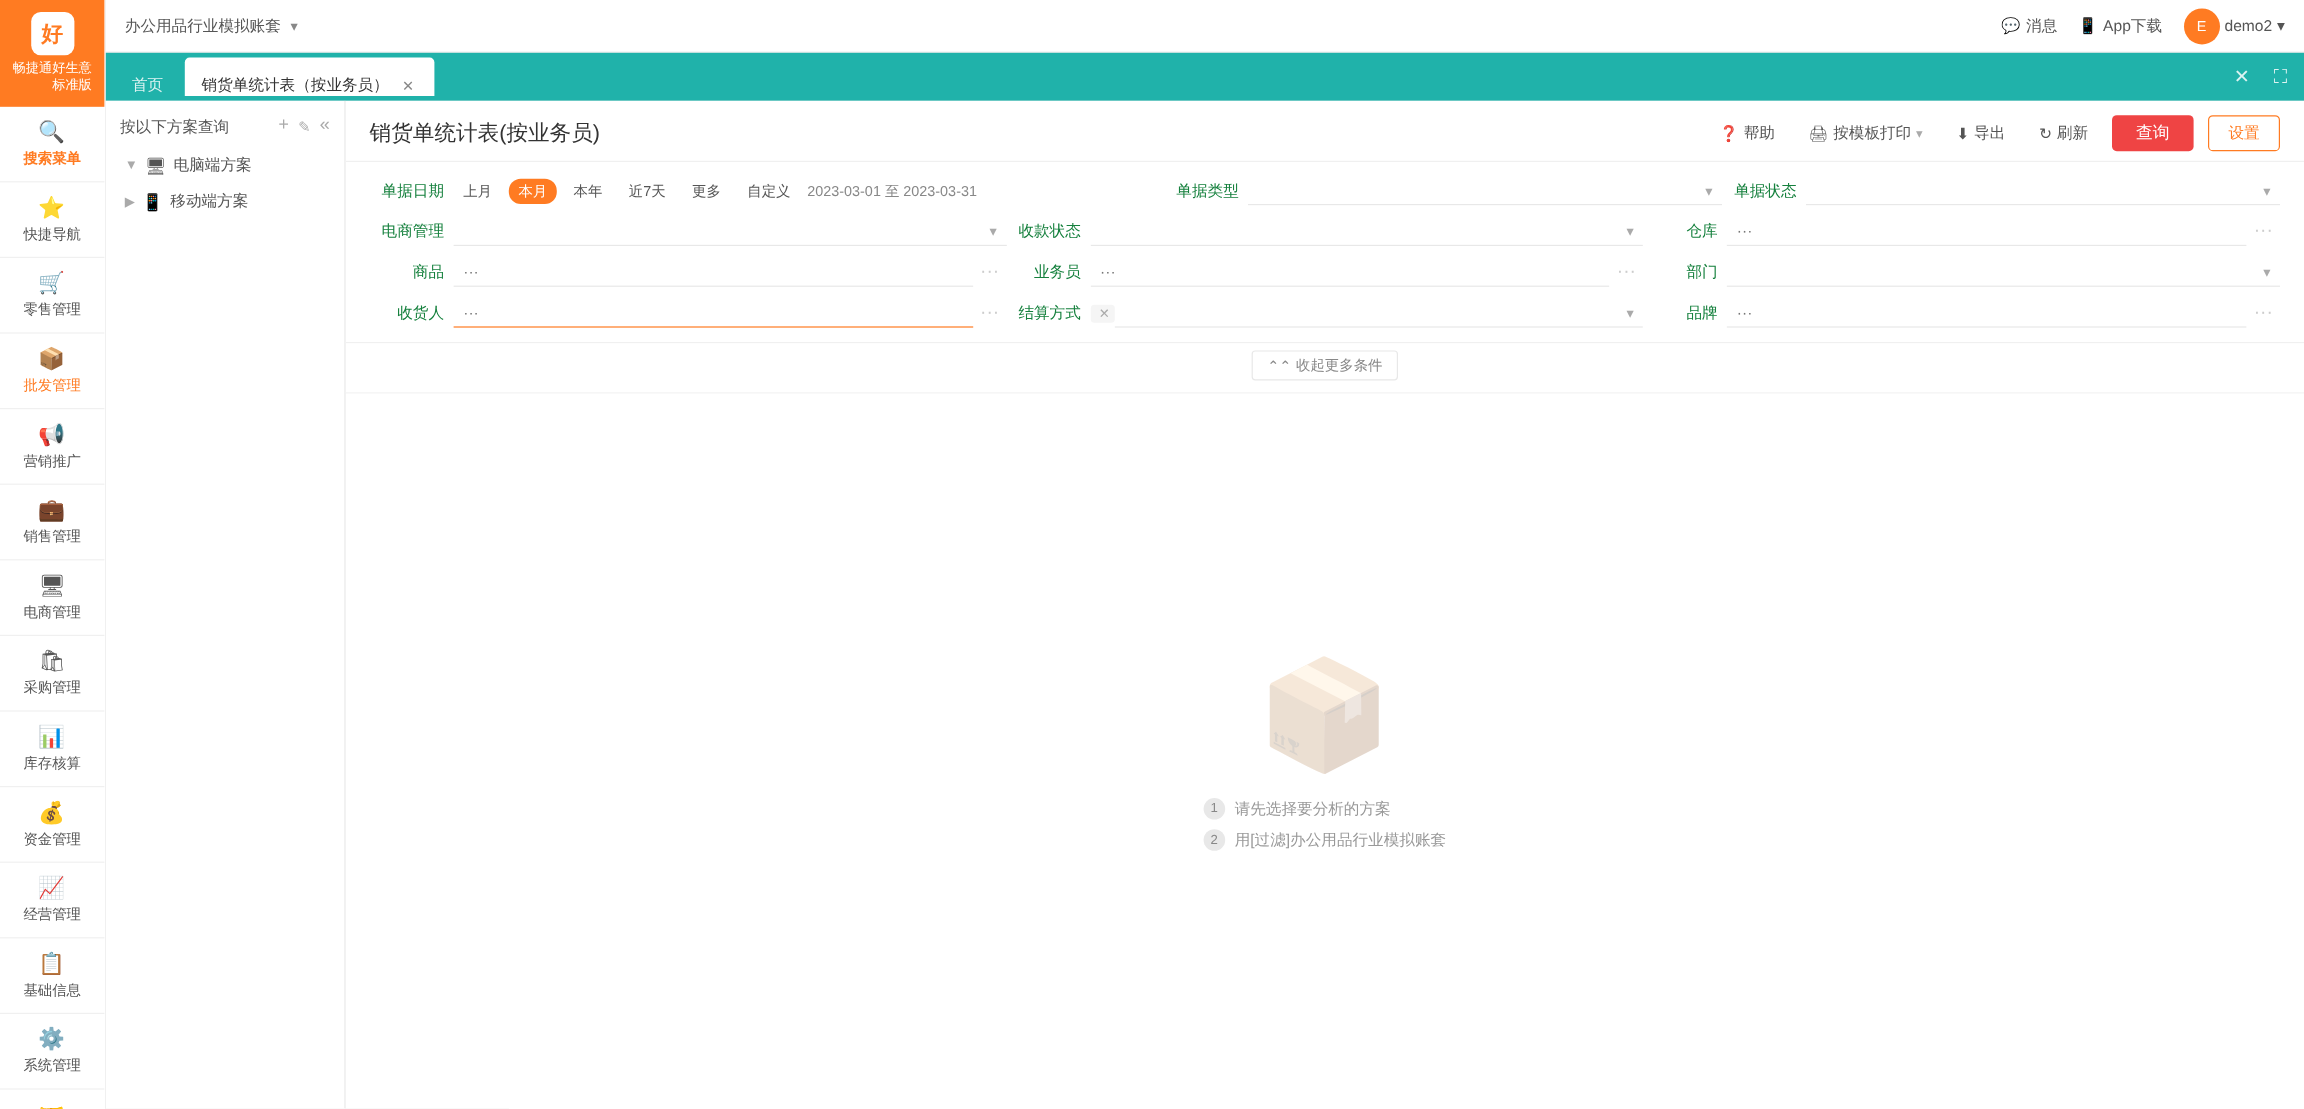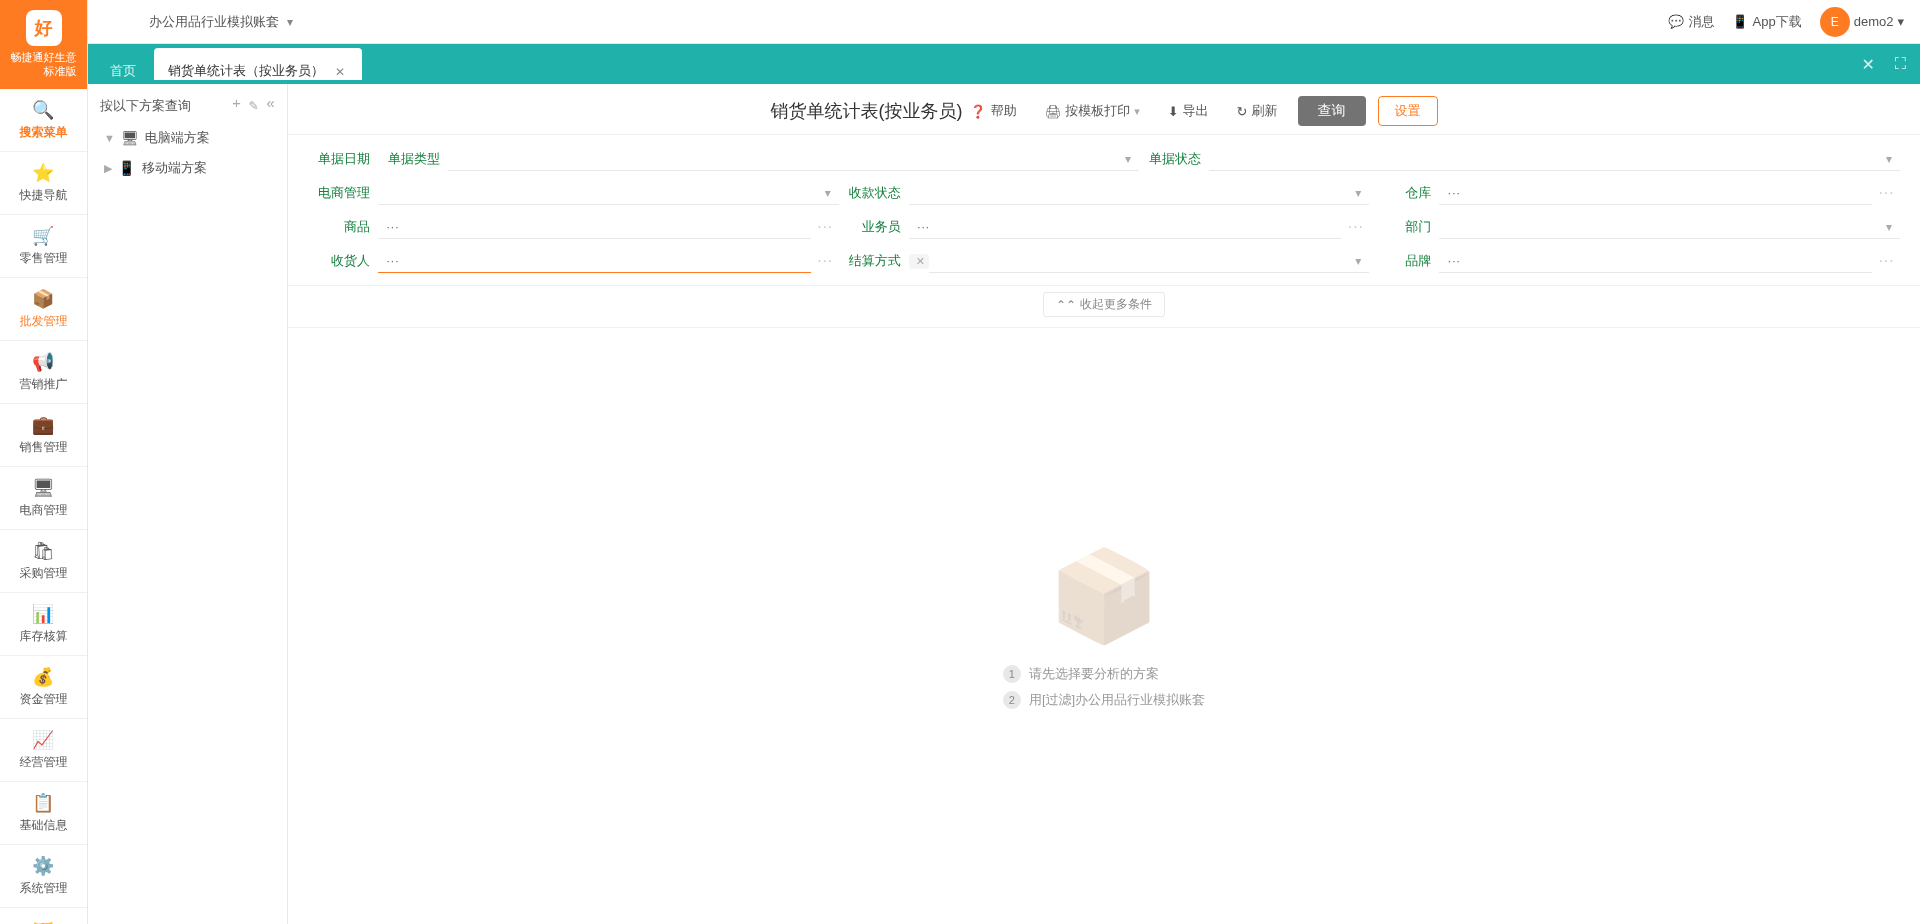--- a/index.html
+++ b/index.html
@@ -68,21 +68,20 @@
       align-items: center;
       justify-content: space-between;
       padding: 0 16px;
       border-bottom: 1px solid #e8e8e8;
       flex-shrink: 0;
     }
     .top-header-left {
       display: flex;
       align-items: center;
       gap: 8px;
-      margin-left: 45px;
     }
     .top-header-title {
       font-size: 13px;
       color: #555;
     }
     .top-header-dropdown {
       font-size: 12px;
       color: #888;
       cursor: pointer;
     }
@@ -223,21 +222,21 @@
       flex-direction: column;
       overflow: hidden;
     }
 
     
     .page-title-bar {
       background: #fff;
       padding: 12px 20px 8px;
       display: flex;
       align-items: center;
-      justify-content: center;
+      justify-content: space-between;
       border-bottom: 1px solid #f0f0f0;
       flex-shrink: 0;
     }
     .page-title {
       font-size: 18px;
       font-weight: 500;
       color: #333;
     }
     .page-actions {
       display: flex;
@@ -248,21 +247,21 @@
       display: flex;
       align-items: center;
       gap: 4px;
       font-size: 13px;
       color: #555;
       cursor: pointer;
       padding: 4px 8px;
       border-radius: 4px;
     }
     .btn-primary {
-      background: #737373;
+      background: #ef4444;
       color: #fff;
       border: none;
       padding: 6px 20px;
       border-radius: 4px;
       font-size: 14px;
       cursor: pointer;
       font-family: 'Microsoft YaHei', Arial, sans-serif;
     }
     .btn-secondary {
       background: #fff;
@@ -609,20 +608,31 @@
             </div>
             <button class="btn-primary">查询</button>
             <button class="btn-secondary">设置</button>
           </div>
         </div>
 
         <div class="filter-area">
 
           <div class="filter-row">
             <span class="filter-label">单据日期</span>
+            <div class="filter-control" style="flex:1.5;">
+              <div class="date-picker-row">
+                <span class="date-tab">上月</span>
+                <span class="date-tab active">本月</span>
+                <span class="date-tab">本年</span>
+                <span class="date-tab">近7天</span>
+                <span class="date-tab">更多</span>
+                <span class="date-tab">自定义</span>
+                <span class="date-range">2023-03-01 至 2023-03-31</span>
+              </div>
+            </div>
             <span class="filter-label">单据类型</span>
             <div class="filter-control">
               <div class="filter-select-wrapper">
                 <select class="filter-select"></select>
                 <span class="chevron">▾</span>
               </div>
             </div>
             <span class="filter-label">单据状态</span>
             <div class="filter-control">
               <div class="filter-select-wrapper">

